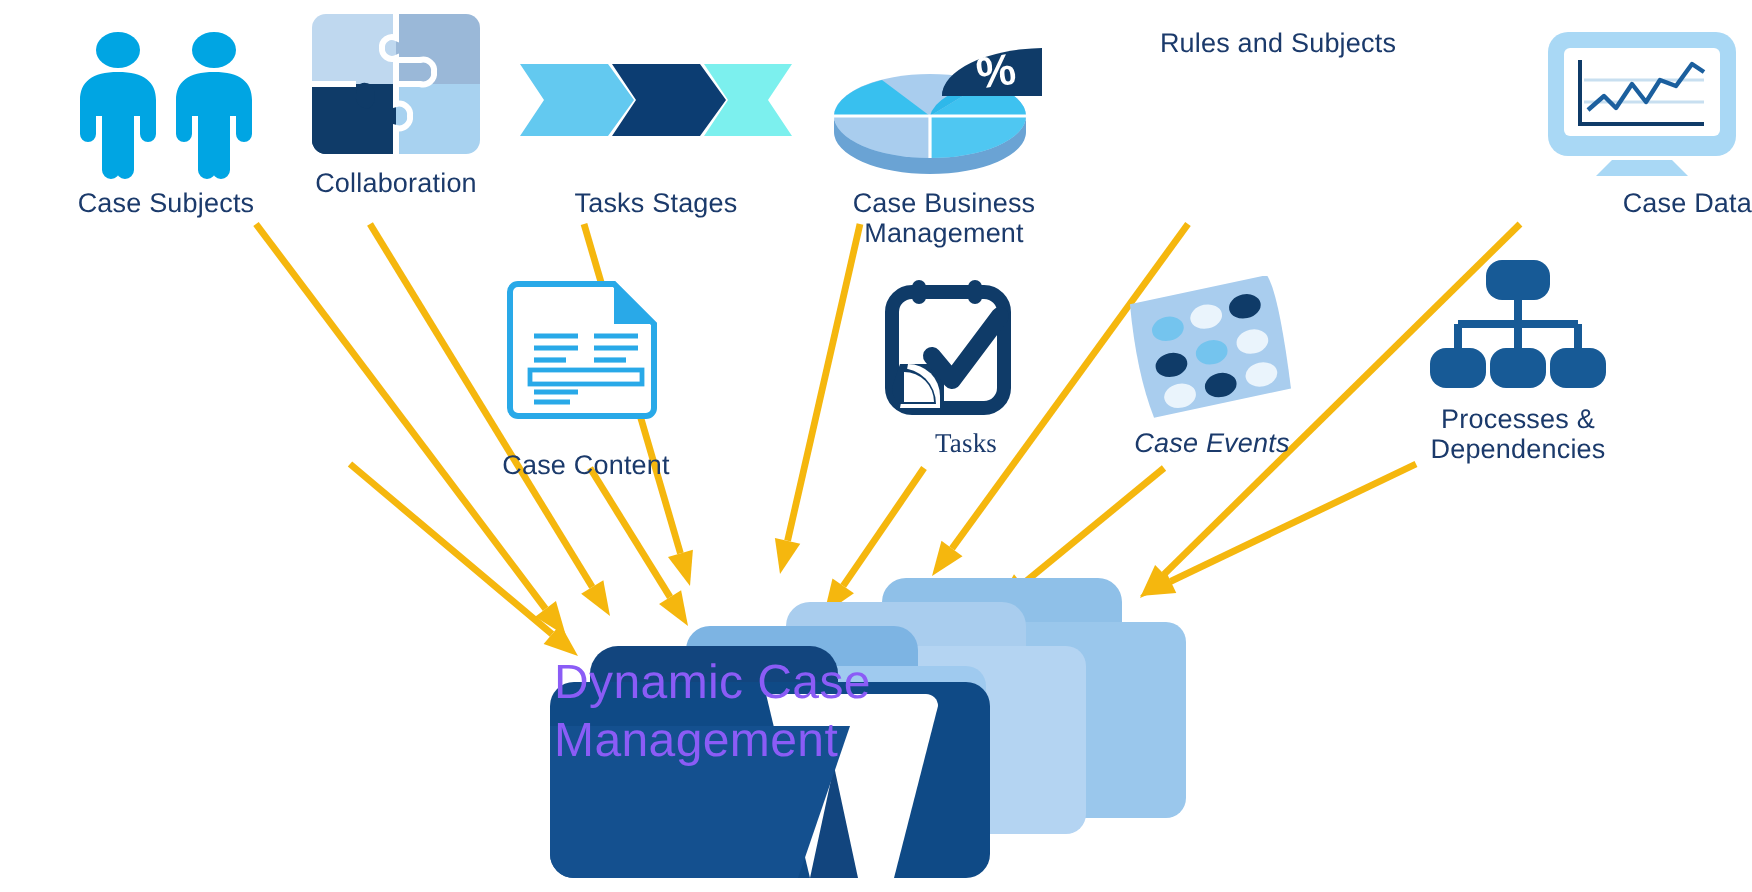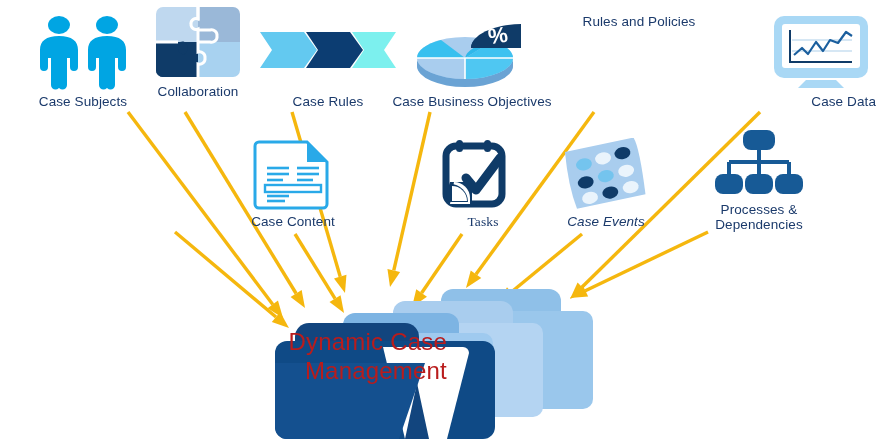--- a/index.html
+++ b/index.html
@@ -19,24 +19,24 @@
     font-size:13.5px;
     color:#1b3a6b;
     text-align:center;
     line-height:15px;
     white-space:pre-line;
     letter-spacing:0.1px;
   }
   .center-wrap{position:absolute;}
   .center-text{
     position:absolute;
-    color:#b91c1c;
+    color:#8b5cf6;
     font-size:24px;
     line-height:29px;
-    text-align:right;
+    text-align:left;
     white-space:pre-line;
     letter-spacing:0.2px;
   }
 </style>
 </head>
 <body>
 
 <div id="stage">
 
   <svg class="arrows-layer" id="arrows-svg" viewBox="0 0 876 446">
@@ -138,21 +138,21 @@
   <div class="node" id="n-case-stages" style="left:258px;top:14px;width:140px;">
     <div class="icon" style="height:76px;">
       <svg width="140" height="76" viewBox="0 0 140 76">
         <g transform="translate(0,16)">
           <path d="M2 2 h44 l13 18 l-13 18 h-44 l12 -18 z" fill="#63c9f0"></path>
           <path d="M48 2 h44 l13 18 l-13 18 h-44 l12 -18 z" fill="#0c3d72"></path>
           <path d="M94 2 h44 l-12 18 l12 18 h-44 l12 -18 z" fill="#7cf0ee"></path>
         </g>
       </svg>
     </div>
-    <div class="lbl">Case Rules</div>
+    <div class="lbl">Tasks Stages</div>
   </div>
 
   <div class="node" id="n-case-objectives" style="left:392px;top:10px;width:160px;">
     <div class="icon" style="height:80px;">
       <svg width="130" height="80" viewBox="0 0 130 80">
 
         <ellipse cx="58" cy="55" rx="48" ry="21" fill="#7fb4e0"></ellipse>
         <path d="M10 48 a48 21 0 0 0 96 0 v8 a48 21 0 0 1 -96 0 z" fill="#6aa3d4"></path>
         <ellipse cx="58" cy="48" rx="48" ry="21" fill="#a9cdee"></ellipse>
         <path d="M58 48 l48 0 a48 21 0 0 0 -20 -17 z" fill="#3ec2f0"></path>
@@ -161,46 +161,46 @@
         <path d="M58 48 l-48 0 a48 21 0 0 1 24 -18 z" fill="#38c0ef"></path>
         <line x1="58" y1="48" x2="106" y2="48" stroke="#ffffff" stroke-width="1.6"></line>
         <line x1="58" y1="48" x2="10" y2="48" stroke="#ffffff" stroke-width="1.6"></line>
         <line x1="58" y1="48" x2="58" y2="69" stroke="#ffffff" stroke-width="1.6"></line>
 
         <path d="M64 38 a50 22 0 0 1 50 -22 l0 22 z" fill="#0f3b68"></path>
         <path d="M64 38 h50 v-24 a52 24 0 0 0 -50 24 z" fill="#0f3b68"></path>
         <text x="92" y="33" font-family="'Liberation Sans', sans-serif" font-size="22" font-weight="bold" fill="#ffffff" text-anchor="middle" transform="rotate(-8 92 33)">%</text>
       </svg>
     </div>
-    <div class="lbl">Case Business Objectives</div>
+    <div class="lbl">Case Business Management</div>
   </div>
 
   <div class="node" id="n-rules-policies" style="left:578px;top:10px;width:122px;">
-    <div class="lbl">Rules and Policies</div>
+    <div class="lbl">Rules and Subjects</div>
   </div>
 
   <div class="node" id="n-case-data" style="left:746px;top:14px;width:130px;align-items:flex-end;">
     <div class="icon" style="height:76px;">
       <svg width="110" height="76" viewBox="0 0 110 76">
         <rect x="8" y="2" width="94" height="62" rx="10" fill="#a9d8f5"></rect>
         <rect x="16" y="10" width="78" height="44" rx="3" fill="#ffffff"></rect>
         <path d="M40 66 h30 l8 8 h-46 z" fill="#a9d8f5"></path>
         <g stroke="#0f3b68" fill="none" stroke-width="2">
           <path d="M24 16 v32 h62"></path>
         </g>
         <line x1="26" y1="26" x2="86" y2="26" stroke="#c8dff0" stroke-width="1.5"></line>
         <line x1="26" y1="37" x2="86" y2="37" stroke="#c8dff0" stroke-width="1.5"></line>
         <polyline points="28,41 36,34 42,40 50,28 57,37 64,26 72,29 80,18 86,22" fill="none" stroke="#1b5f9e" stroke-width="2.2" stroke-linejoin="round"></polyline>
       </svg>
     </div>
     <div class="lbl">Case Data</div>
   </div>
 
 
-  <div class="node" id="n-case-content" style="left:238px;top:138px;width:110px;">
+  <div class="node" id="n-case-content" style="left:238px;top:138px;width:110px;gap:11px;">
     <div class="icon" style="height:72px;">
       <svg width="80" height="72" viewBox="0 0 80 72">
         <path d="M6 4 h48 l20 20 v42 a4 4 0 0 1 -4 4 h-64 a4 4 0 0 1 -4 -4 v-58 a4 4 0 0 1 4 -4 z" fill="#ffffff" stroke="#29a9e8" stroke-width="3"></path>
         <path d="M54 4 l20 20 h-20 z" fill="#29a9e8"></path>
         <g stroke="#29a9e8" stroke-width="2.6">
           <line x1="14" y1="30" x2="36" y2="30"></line>
             <line x1="14" y1="36" x2="36" y2="36"></line>
           <line x1="14" y1="42" x2="30" y2="42"></line>
           <line x1="44" y1="30" x2="66" y2="30"></line>
             <line x1="44" y1="36" x2="66" y2="36"></line>

